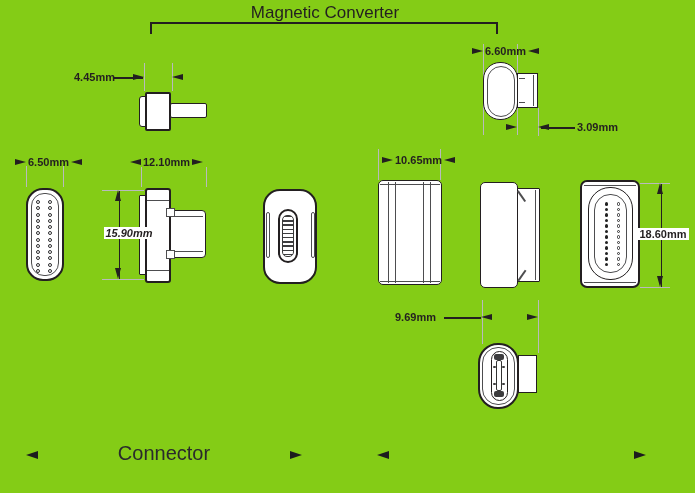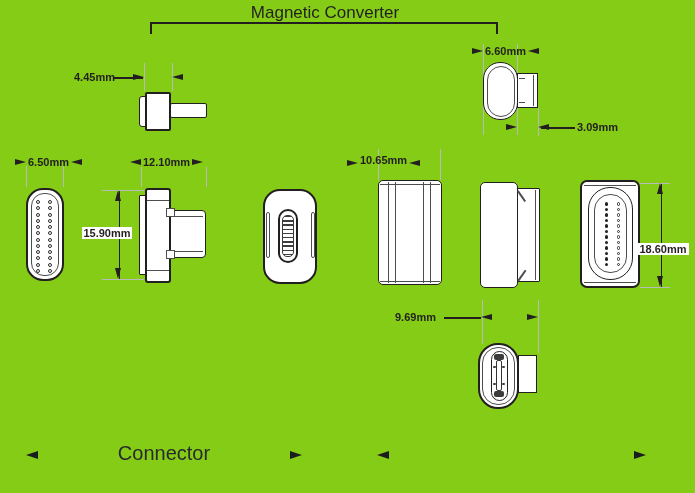--- a/index.html
+++ b/index.html
@@ -206,43 +206,43 @@
 
   <div class="dimh" style="left:130px;top:156px;">
     <span class="tri tri-l"></span>
     <span>12.10mm</span>
     <span class="tri tri-r"></span>
   </div>
 
   <div class="ln" style="left:118.5px;top:191px;width:1px;height:88px;"></div>
   <div class="atri tri tri-u" style="left:115px;top:190px;"></div>
   <div class="atri tri tri-d" style="left:115px;top:268px;"></div>
-  <div class="dimtxt vtxt" style="left:82px;top:227px;width:50px;">15.90mm</div>
+  <div class="dimtxt vtxt" style="left:104px;top:227px;width:50px;font-style:italic;">15.90mm</div>
 
   <div class="dimh" style="left:472px;top:45px;">
     <span class="tri tri-r"></span>
     <span>6.60mm</span>
     <span class="tri tri-l"></span>
   </div>
 
   <div class="dimtxt" style="left:577px;top:121px;">3.09mm</div>
   <div class="ln" style="left:541px;top:127px;width:34px;height:1.5px;"></div>
   <div class="atri tri tri-l" style="left:538px;top:124px;"></div>
   <div class="atri tri tri-r" style="left:506px;top:124px;"></div>
 
-  <div class="dimh" style="left:347px;top:154px;align-items:flex-end;">
+  <div class="dimh" style="left:382px;top:154px;">
     <span class="tri tri-r"></span>
     <span>10.65mm</span>
     <span class="tri tri-l"></span>
   </div>
 
   <div class="ln" style="left:660.5px;top:184px;width:1px;height:103px;"></div>
   <div class="atri tri tri-u" style="left:657px;top:183px;"></div>
   <div class="atri tri tri-d" style="left:657px;top:276px;"></div>
-  <div class="dimtxt vtxt" style="left:637px;top:228px;width:52px;margin-top:15px;">18.60mm</div>
+  <div class="dimtxt vtxt" style="left:637px;top:228px;width:52px;">18.60mm</div>
 
   <div class="dimtxt" style="left:395px;top:311px;text-align:right;">9.69mm</div>
   <div class="ln" style="left:444px;top:317px;width:37px;height:1.5px;"></div>
   <div class="atri tri tri-l" style="left:481px;top:314px;"></div>
   <div class="atri tri tri-r" style="left:527px;top:314px;"></div>
 
   <div class="marker marker-l" style="left:26px;top:451px;"></div>
   <div class="seclabel" style="left:79px;top:442px;width:170px;">Connector</div>
   <div class="marker marker-r" style="left:290px;top:451px;"></div>
 

